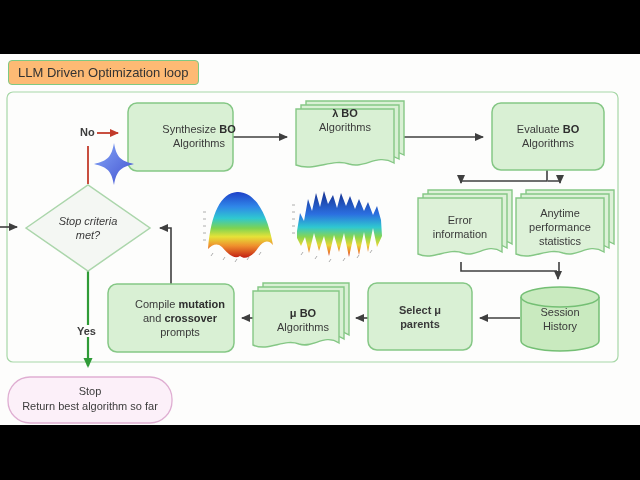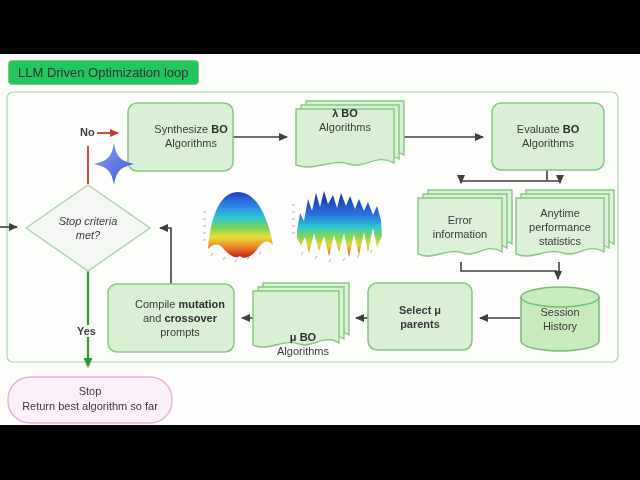--- a/index.html
+++ b/index.html
@@ -1,21 +1,21 @@
 <!DOCTYPE html>
 <html><head>
 <meta charset="utf-8">
 <style>
   html,body{margin:0;padding:0;background:#000;}
   .stage{position:relative;width:640px;height:480px;overflow:hidden;
          font-family:"Liberation Sans",sans-serif;background:#fdfdfc;}
   .bar{position:absolute;left:0;width:640px;background:#000;}
   .bar.top{top:0;height:54px;}
   .bar.bottom{top:425px;height:55px;}
-  .chip{position:absolute;left:8px;top:60px;background:#22c55e;border:1px solid #7ec983;
+  .chip{position:absolute;left:8px;top:60px;background:#fdba74;border:1px solid #7ec983;
         border-radius:4px;padding:4px 9px;font-size:13px;color:#333;}
   svg.canvas{position:absolute;left:0;top:0;}
   .lbl{position:absolute;text-align:center;font-size:11px;line-height:14px;color:#3a3a3a;}
   .lbl b{font-weight:bold;color:#2e2e2e;}
   .edge-lbl{position:absolute;font-weight:bold;font-size:11px;color:#3c3c3c;
             background:#fdfdfc;padding:0 2px;}
   .stop-lbl{font-size:11px;line-height:15px;color:#3c3c3c;}
 </style>
 </head>
 <body>
@@ -140,21 +140,21 @@
                L377,247 L373,228 L368,252 L364,232 L359,255 L354,234 L349,257 L344,233
                L339,252 L334,235 L329,256 L324,236 L319,251 L314,233 L309,253 L305,237
                L301,246 L297,238 Z" fill="url(#jetB)"></path>
       <g stroke="#9a9a9a" stroke-width="0.8">
         <path d="M292,205 h3 M292,212 h3 M292,219 h3 M292,226 h3 M292,233 h3"></path>
         <path d="M303,252 l-2,3 M317,256 l-2,3 M331,259 l-2,3 M345,258 l-2,3 M359,255 l-2,3 M372,250 l-2,3"></path>
       </g>
     </g>
   </svg>
 
-  <div class="lbl" style="left:128px;top:122px;width:126px;">
+  <div class="lbl" style="left:136px;top:122px;width:126px;">
     <span>Synthesize </span><b>BO</b><br>
     <span>Algorithms</span>
   </div>
 
   <div class="lbl" style="left:296px;top:106px;width:98px;">
     <b>λ BO</b><br>
     <span>Algorithms</span>
   </div>
 
   <div class="lbl" style="left:492px;top:122px;width:112px;">
@@ -176,21 +176,21 @@
   <div class="lbl" style="left:521px;top:305px;width:78px;">
     <span>Session</span><br>
     <span>History</span>
   </div>
 
   <div class="lbl" style="left:368px;top:303px;width:104px;font-weight:bold;">
     <span>Select μ</span><br>
     <span>parents</span>
   </div>
 
-  <div class="lbl" style="left:253px;top:306px;width:100px;margin-top:24px;">
+  <div class="lbl" style="left:253px;top:306px;width:100px;">
     <b>μ BO</b><br>
     <span>Algorithms</span>
   </div>
 
   <div class="lbl" style="left:108px;top:297px;width:144px;">
     <span>Compile </span><b>mutation</b><br>
     <span>and </span><b>crossover</b><br>
     <span>prompts</span>
   </div>
 

